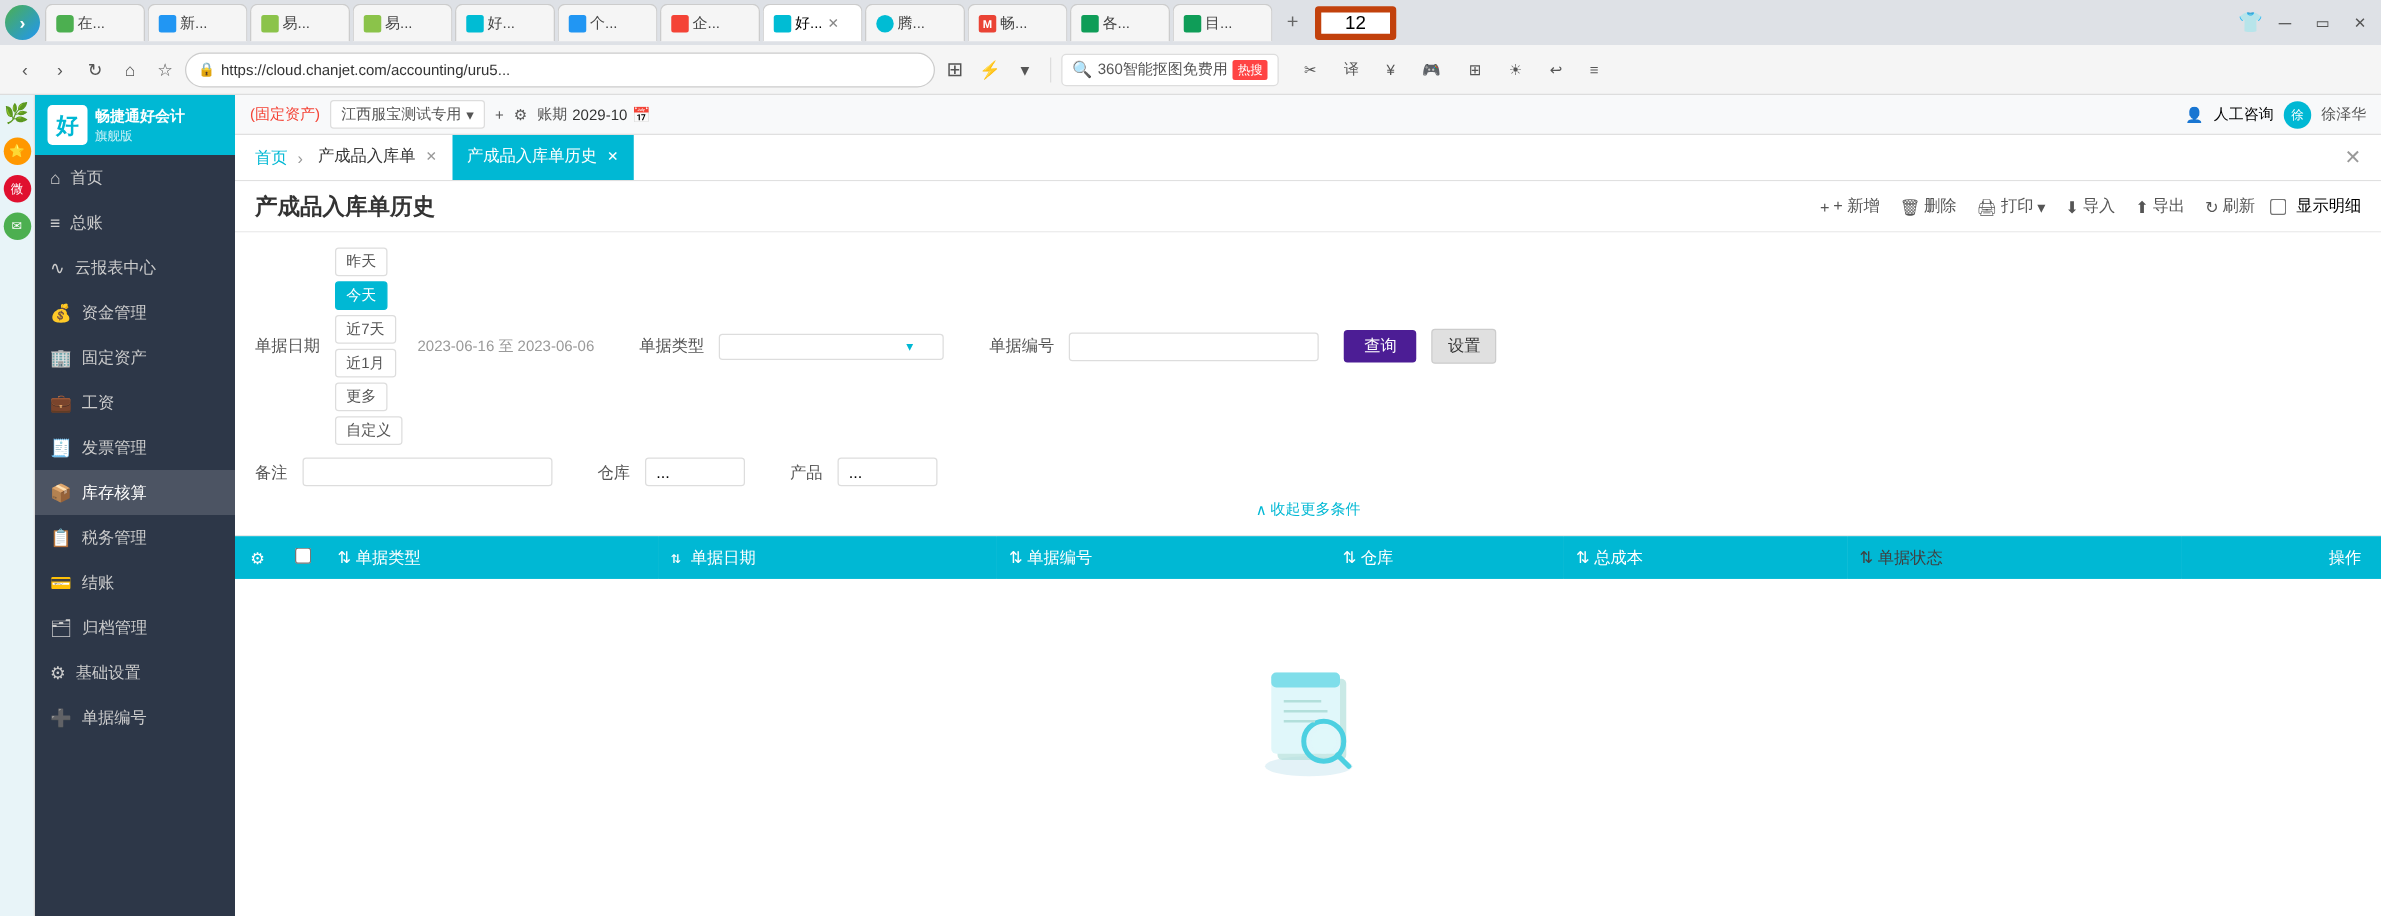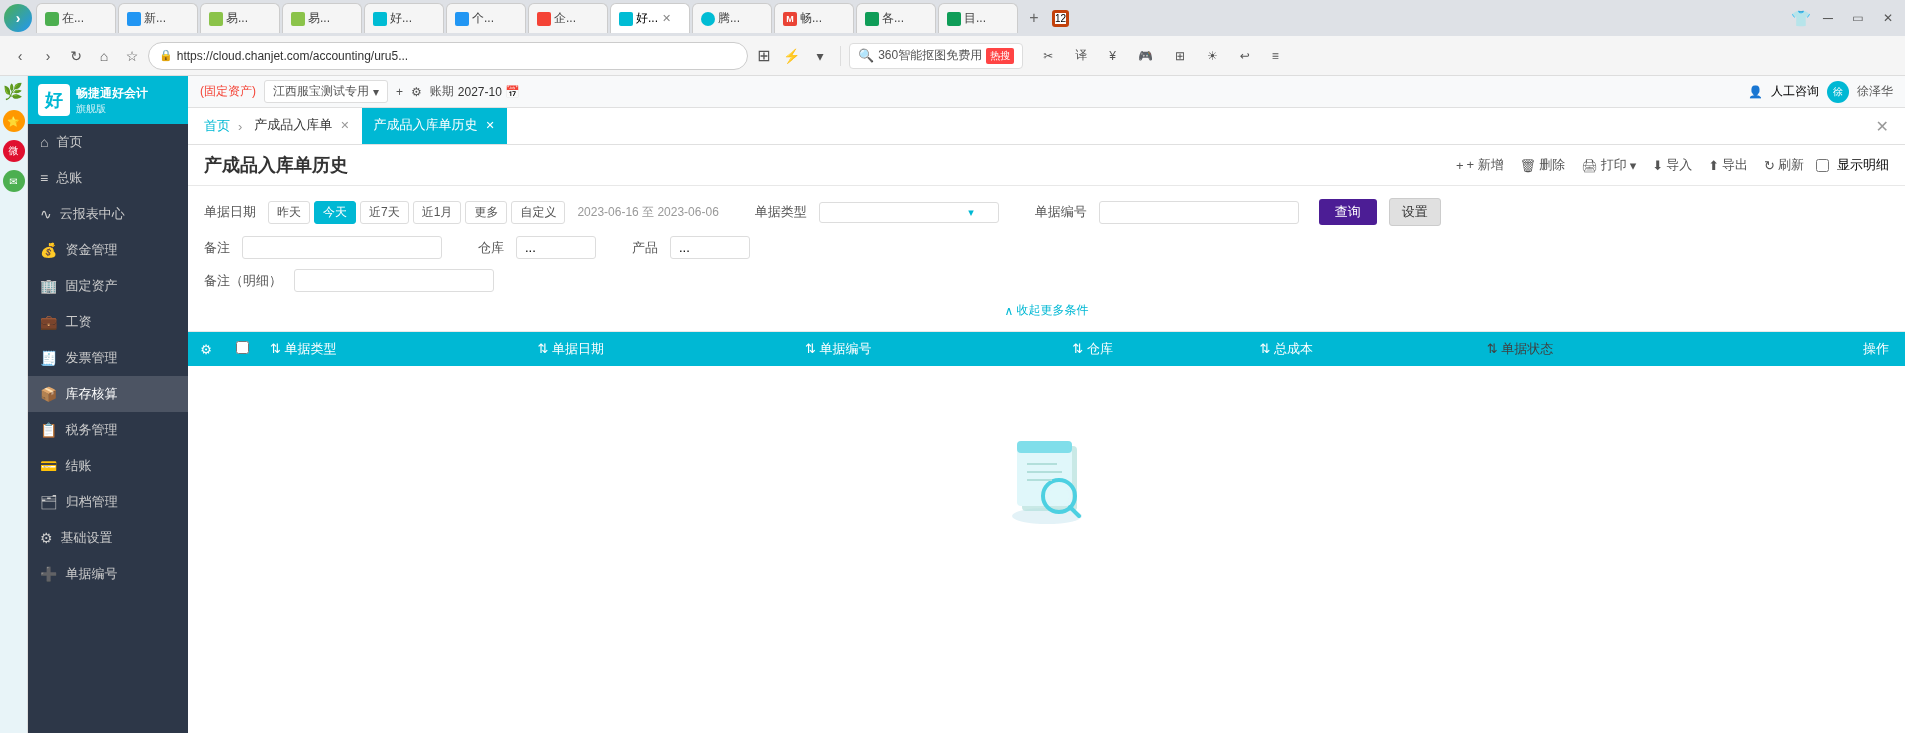--- a/index.html
+++ b/index.html
@@ -2,21 +2,21 @@
 <html><head>
   <meta charset="utf-8">
   <style>
     * { margin: 0; padding: 0; box-sizing: border-box; }
     body { font-family: 'Microsoft YaHei', Arial, sans-serif; font-size: 13px; background: #f0f0f0; overflow: hidden; width: 1905px; height: 733px; }
     .tab-bar { display: flex; align-items: center; height: 36px; background: #dee1e6; padding: 0 4px; }
     .tab { display: flex; align-items: center; height: 30px; padding: 0 8px; background: #f5f5f5; border-radius: 6px 6px 0 0; font-size: 12px; max-width: 140px; min-width: 80px; cursor: pointer; margin-right: 2px; border: 1px solid #ccc; border-bottom: none; overflow: hidden; white-space: nowrap; color: #444; }
     .tab.active { background: #fff; color: #000; }
     .tab-close { margin-left: 4px; color: #888; font-size: 11px; cursor: pointer; }
     .tab-add { width: 28px; height: 28px; display: flex; align-items: center; justify-content: center; cursor: pointer; font-size: 16px; color: #666; }
-    .tab-count { background: #fff; border: 3px solid #c2410c; border-radius: 3px; padding: 0 0; font-size: 10px; margin-left: 4px; }
+    .tab-count { background: #fff; border: 5px solid #c2410c; border-radius: 3px; padding: 0 19px; font-size: 15px; margin-left: 4px; }
     .browser-controls { display: flex; align-items: center; height: 40px; background: #f5f5f5; padding: 0 8px; gap: 4px; border-bottom: 1px solid #ddd; }
     .browser-btn { width: 24px; height: 24px; display: flex; align-items: center; justify-content: center; cursor: pointer; color: #555; font-size: 14px; border-radius: 4px; }
     .address-bar { flex: 1; height: 28px; background: #fff; border: 1px solid #ccc; border-radius: 14px; display: flex; align-items: center; padding: 0 10px; font-size: 12px; color: #333; max-width: 600px; }
     .address-bar .lock { color: #4caf50; margin-right: 4px; font-size: 11px; }
     .toolbar-right { display: flex; align-items: center; gap: 6px; margin-left: 8px; }
     .toolbar-btn { padding: 2px 8px; font-size: 12px; color: #555; cursor: pointer; display: flex; align-items: center; gap: 2px; }
 
     
     .app-layout { display: flex; height: calc(733px - 76px); }
 
@@ -41,21 +41,21 @@
     
     .page-header { display: flex; align-items: center; justify-content: space-between; padding: 8px 16px; background: #fff; border-bottom: 1px solid #e8e8e8; }
     .page-title { font-size: 18px; font-weight: bold; color: #333; }
     .page-actions { display: flex; align-items: center; gap: 8px; font-size: 13px; }
     .action-btn { display: flex; align-items: center; gap: 3px; cursor: pointer; color: #555; padding: 2px 4px; }
 
     
     .filter-area { background: #fff; padding: 12px 16px; border-bottom: 1px solid #e8e8e8; }
     .filter-row { display: flex; align-items: center; gap: 12px; margin-bottom: 10px; flex-wrap: wrap; }
     .filter-label { color: #555; font-size: 13px; white-space: nowrap; }
-    .filter-date-btns { display: flex; align-items: flex-start; gap: 4px; }
+    .filter-date-btns { display: flex; align-items: flex-start; gap: 4px; flex-direction: column; }
     .date-btn { padding: 2px 8px; border: 1px solid #ddd; border-radius: 3px; cursor: pointer; font-size: 12px; color: #555; background: #fff; }
     .date-btn.active { background: #00b8d4; color: #fff; border-color: #00b8d4; }
     .date-range { font-size: 12px; color: #999; }
     .select-box { border: 1px solid #ddd; border-radius: 3px; padding: 3px 24px 3px 8px; font-size: 13px; min-width: 120px; position: relative; cursor: pointer; background: #fff; display: flex; align-items: center; justify-content: space-between; }
     .select-arrow { color: #00b8d4; font-size: 11px; }
     .filter-input { border: 1px solid #ddd; border-radius: 3px; padding: 3px 8px; font-size: 13px; min-width: 200px; outline: none; }
     .collapse-btn { color: #00b8d4; cursor: pointer; font-size: 12px; display: flex; align-items: center; gap: 3px; justify-content: center; margin-top: 4px; }
 
     
     .data-table-container { background: #fff; margin: 0; overflow: auto; flex: 1; }
@@ -261,21 +261,21 @@
     <div class="account-bar">
       <span style="color:#f44336;">(固定资产)</span>
       <div class="account-select" style="display:flex;align-items:center;gap:4px;border:1px solid #ddd;border-radius:3px;padding:2px 8px;cursor:pointer;background:#fff;">
         <span>江西服宝测试专用</span>
         <span>▾</span>
       </div>
       <div style="cursor:pointer;color:#555;">+</div>
       <div style="cursor:pointer;color:#555;">⚙</div>
       <div class="account-period">
         <span>账期</span>
-        <span style="color:#333;font-weight:500;">2027-10</span>
+        <span style="color:#333;font-weight:500;">2029-10</span>
         <span style="cursor:pointer;">📅</span>
       </div>
       <div class="user-info">
         <span style="color:#555;">👤</span>
         <span style="color:#000000;cursor:pointer;">人工咨询</span>
         <div class="user-avatar">徐</div>
         <span>徐泽华</span>
       </div>
     </div>
 
@@ -366,43 +366,39 @@
           <span class="select-arrow"></span>
         </div>
 
         <span class="filter-label" style="margin-left:24px;">产品</span>
         <div class="select-box" style="min-width:80px;">
           <span>...</span>
           <span class="select-arrow"></span>
         </div>
       </div>
 
-      <div class="filter-row">
-        <span class="filter-label">备注（明细）</span>
-        <input class="filter-input" type="text" style="">
-      </div>
 
       <div class="collapse-btn" style="text-align:center;">
         <span>∧</span>
         <span>收起更多条件</span>
       </div>
     </div>
 
     <div class="data-table-container">
       <table class="data-table">
         <thead>
           <tr>
             <th style="width:36px;text-align:center;background:#00b8d4;color:#fff;">⚙</th>
             <th style="width:36px;text-align:center;background:#00b8d4;">
               <input type="checkbox" style="">
             </th>
             <th style="background:#00b8d4;color:#fff;cursor:pointer;">
               ⇅ <span>单据类型</span>
             </th>
-            <th style="background:#00b8d4;color:#fff;cursor:pointer;">
+            <th style="background:#00b8d4;color:#fff;cursor:pointer;font-family:Liberation Mono, monospace;">
               ⇅ <span>单据日期</span>
             </th>
             <th style="background:#00b8d4;color:#fff;cursor:pointer;">
               ⇅ <span>单据编号</span>
             </th>
             <th style="background:#00b8d4;color:#fff;cursor:pointer;">
               ⇅ <span>仓库</span>
             </th>
             <th style="background:#00b8d4;color:#fff;cursor:pointer;">
               ⇅ <span>总成本</span>

